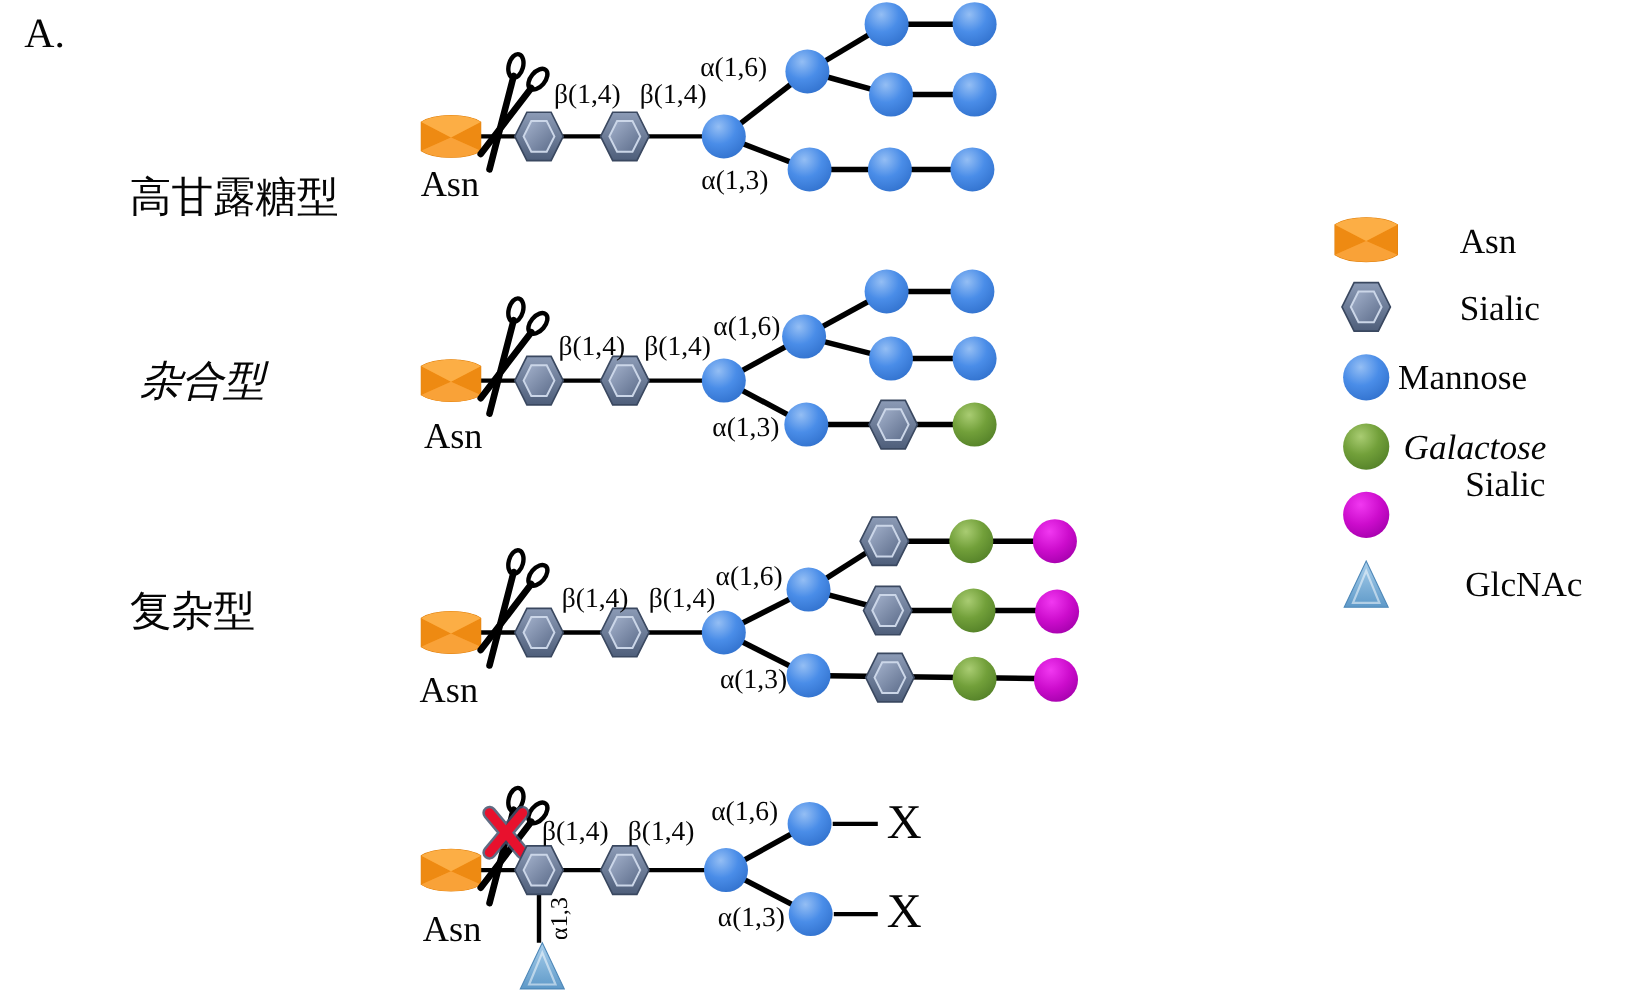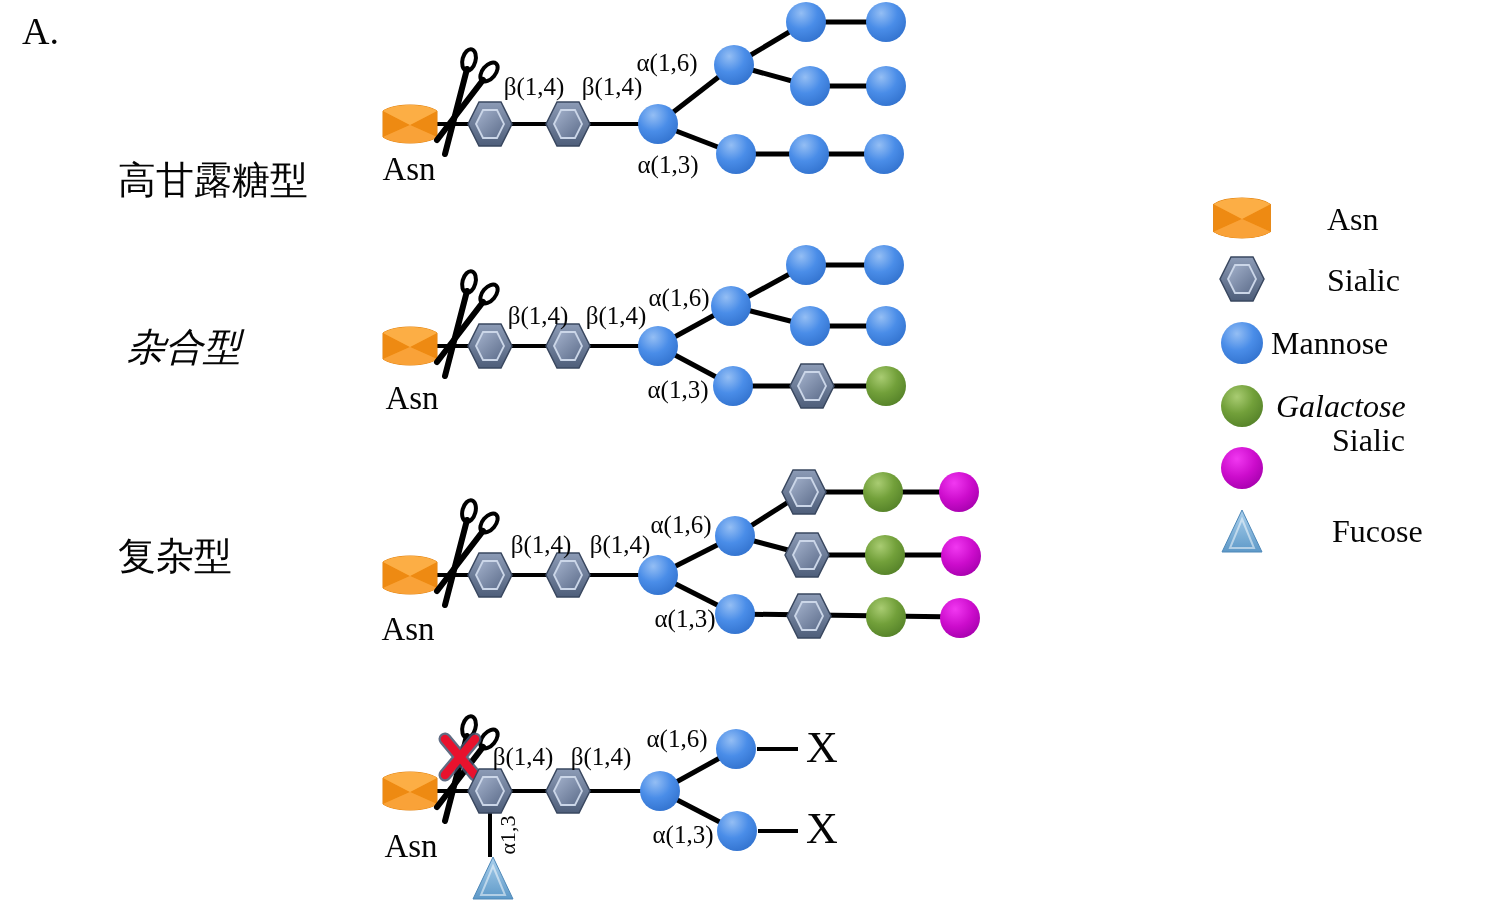--- a/index.html
+++ b/index.html
@@ -237,15 +237,15 @@
   <div class="lbl link-t" style="left:683px;top:834px;">α(1,3)</div>
   <div class="lbl rot fuc-t" style="left:508px;top:835px;">α1,3</div>
   <div class="lbl x-t" style="left:822px;top:748px;">X</div>
   <div class="lbl x-t" style="left:822px;top:829px;">X</div>
 
   <div class="lbl vmid leg-t" style="left:1327px;top:219px;">Asn</div>
   <div class="lbl vmid leg-t" style="left:1327px;top:280px;">Sialic</div>
   <div class="lbl vmid leg-t" style="left:1271px;top:343px;">Mannose</div>
   <div class="lbl vmid leg-t" style="left:1276px;top:406px;font-style:italic;">Galactose</div>
   <div class="lbl vmid leg-t" style="left:1332px;top:440px;text-align:right;">Sialic</div>
-  <div class="lbl vmid leg-t" style="left:1332px;top:531px;">Fucose</div>
+  <div class="lbl vmid leg-t" style="left:1332px;top:531px;">GlcNAc</div>
 
 </div>
 
 </body></html>

